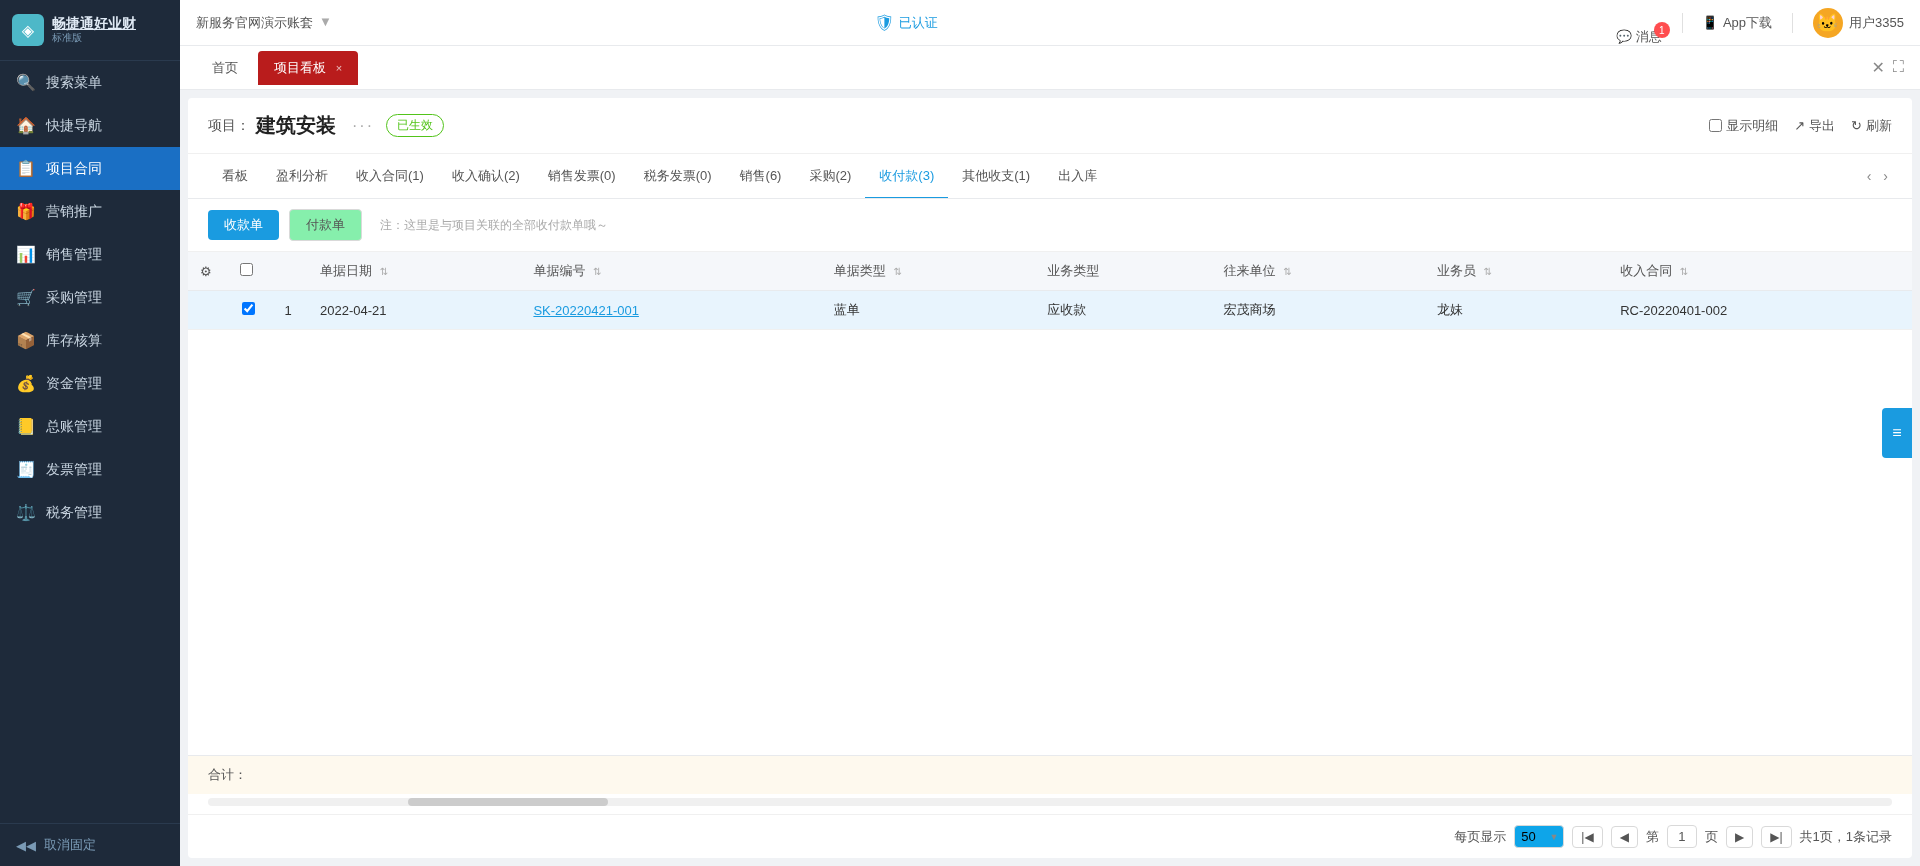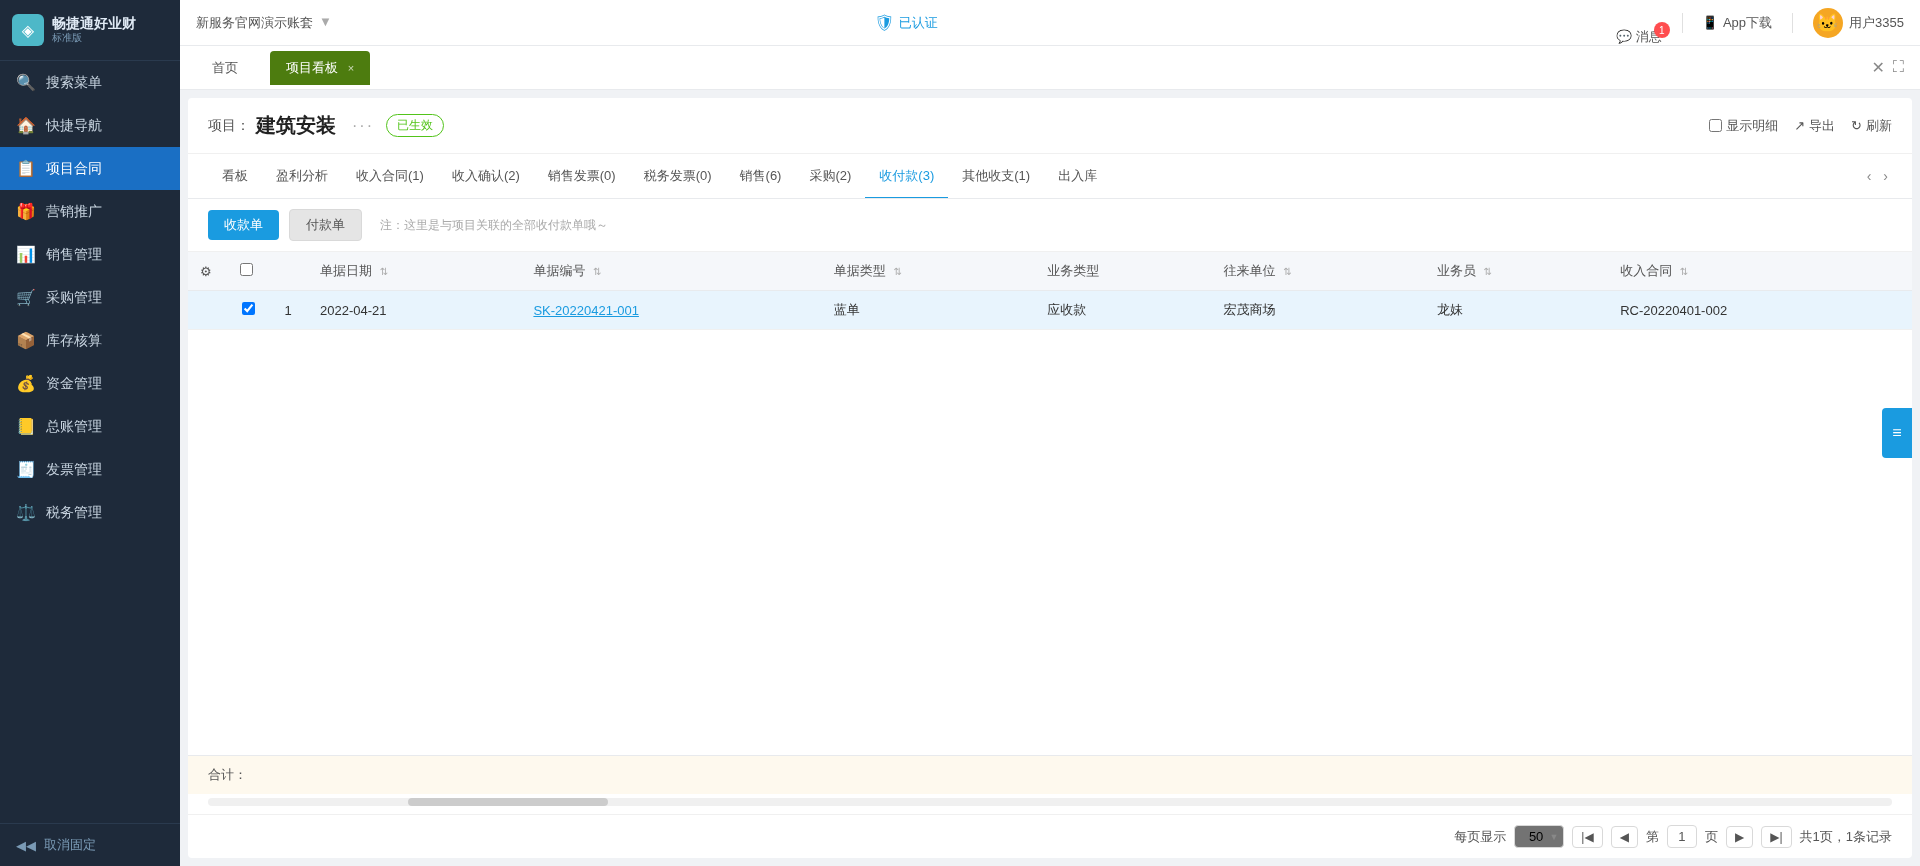--- a/index.html
+++ b/index.html
@@ -26,21 +26,21 @@
       width: 32px;
       height: 32px;
       background: #4db8c8;
       border-radius: 6px;
       display: flex;
       align-items: center;
       justify-content: center;
       color: white;
       font-size: 16px;
     }
-    .logo-text { font-size: 14px; color: #e0eaf5; font-weight: bold; line-height: 1.2; }
+    .logo-text { font-size: 14px; color: #e0eaf5; font-weight: bold; line-height: 1.2; text-decoration: underline; }
     .logo-subtext { font-size: 10px; color: #7a9ab5; }
     .sidebar-scroll { flex: 1; overflow-y: auto; overflow-x: hidden; }
     .sidebar-scroll::-webkit-scrollbar { width: 4px; }
     .sidebar-scroll::-webkit-scrollbar-thumb { background: #2a3a4e; }
     .sidebar-item {
       display: flex;
       align-items: center;
       gap: 10px;
       padding: 12px 16px;
       cursor: pointer;
@@ -144,23 +144,22 @@
     }
     .tab-item {
       padding: 8px 16px;
       cursor: pointer;
       font-size: 13px;
       color: #555;
       border-radius: 4px 4px 0 0;
       position: relative;
     }
     .tab-item.active {
-      background: #4d7c0f;
+      background: #b91c1c;
       color: white;
-      margin-left: 12px;
     }
     .tab-item .close-btn {
       margin-left: 6px;
       font-size: 11px;
       opacity: 0.7;
     }
     .window-controls {
       margin-left: auto;
       display: flex;
       gap: 8px;
@@ -278,21 +277,21 @@
     .btn-primary {
       background: #1a9be0;
       color: white;
       border: none;
       padding: 6px 16px;
       border-radius: 4px;
       cursor: pointer;
       font-size: 13px;
     }
     .btn-default {
-      background: #e5e5e5;
+      background: #86efac;
       color: #555;
       border: 1px solid #d9d9d9;
       padding: 6px 16px;
       border-radius: 4px;
       cursor: pointer;
       font-size: 13px;
     }
     .toolbar-note {
       color: #aaa;
       font-size: 12px;
@@ -376,25 +375,24 @@
       font-size: 13px;
       color: #555;
       border-top: 1px solid #f0f0f0;
       flex-shrink: 0;
     }
     .pagination .page-size-select {
       border: 1px solid #d9d9d9;
       padding: 3px 20px 3px 6px;
       border-radius: 4px;
       appearance: none;
-      background: #737373;
+      background: #0ea5e9;
       cursor: pointer;
       font-size: 13px;
       position: relative;
-      text-align: right;
     }
     .page-size-wrapper { position: relative; }
     .page-size-wrapper::after {
       content: "▼";
       position: absolute;
       right: 6px;
       top: 50%;
       transform: translateY(-50%);
       font-size: 9px;
       color: #888;

